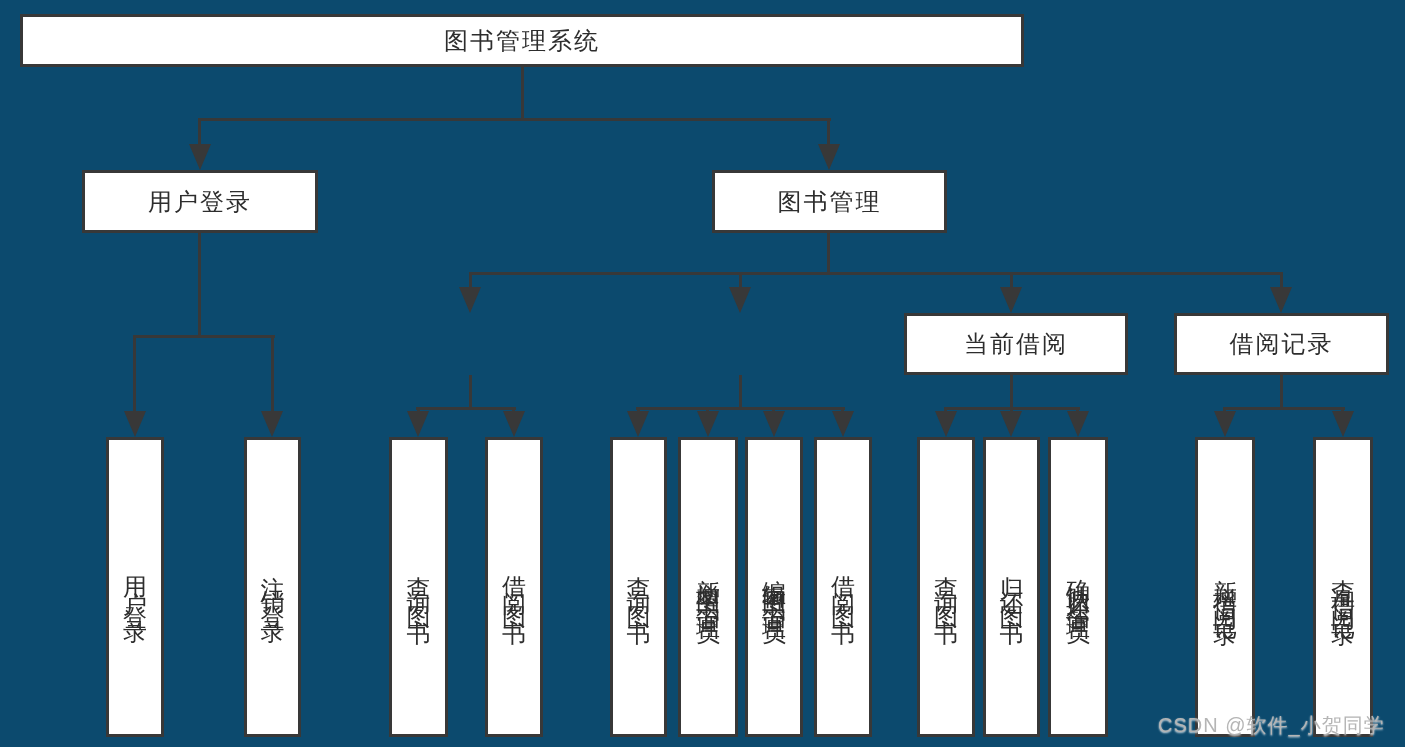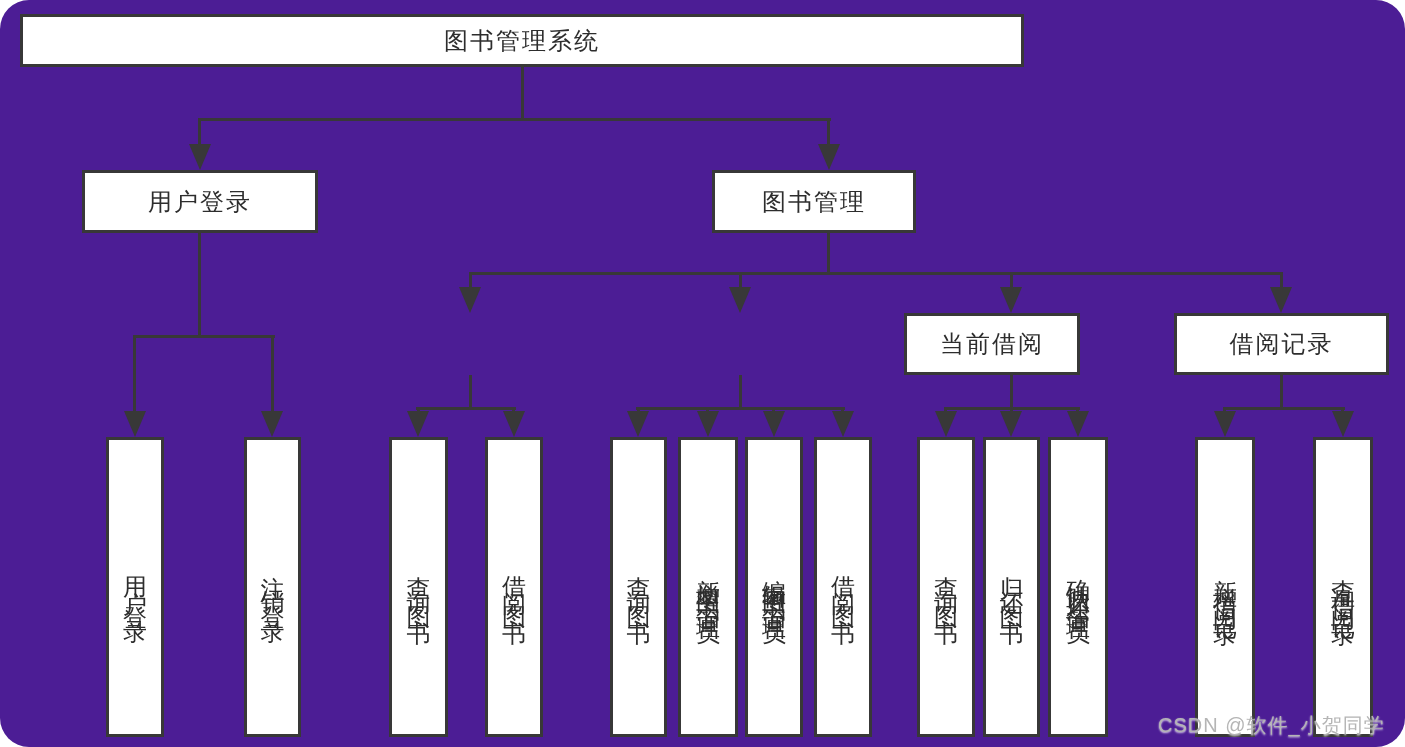--- a/index.html
+++ b/index.html
@@ -1,19 +1,18 @@
 <!DOCTYPE html>
 <html><head>
 <meta charset="utf-8">
 <style>
   html,body{margin:0;padding:0;background:#ffffff;}
   .canvas{
-    position:relative;width:1405px;height:747px;background:#4c1d95;overflow:hidden;
+    position:relative;width:1405px;height:747px;background:#0c4a6e;overflow:hidden;
     font-family:"Liberation Sans","DejaVu Sans",sans-serif;
-    border-radius:29px;
   }
   .node{
     position:absolute;box-sizing:border-box;border:3px solid #383838;background:#ffffff;
     display:flex;align-items:center;justify-content:center;
   }
   .hlbl{font-size:24px;color:#2d2d2d;letter-spacing:2px;white-space:nowrap;}
   .vlbl{
     writing-mode:vertical-rl;text-orientation:mixed;
     font-size:24px;color:#2d2d2d;line-height:1;white-space:nowrap;
   }
@@ -95,25 +94,25 @@
   <div class="line" style="left:1341px;top:407px;width:3px;height:6px"></div>
   <div class="arrow" style="left:1332px;top:411px"></div>
 
   <div class="node" style="left:20px;top:14px;width:1004px;height:53px">
     <span class="hlbl">图书管理系统</span>
   </div>
 
   <div class="node" style="left:82px;top:170px;width:236px;height:63px">
     <span class="hlbl">用户登录</span>
   </div>
-  <div class="node" style="left:712px;top:170px;width:204px;height:63px">
+  <div class="node" style="left:712px;top:170px;width:235px;height:63px">
     <span class="hlbl">图书管理</span>
   </div>
 
-  <div class="node" style="left:904px;top:313px;width:176px;height:62px">
+  <div class="node" style="left:904px;top:313px;width:224px;height:62px">
     <span class="hlbl">当前借阅</span>
   </div>
   <div class="node" style="left:1174px;top:313px;width:215px;height:62px">
     <span class="hlbl">借阅记录</span>
   </div>
 
   <div class="node" style="left:106px;top:437px;width:58px;height:300px">
     <span class="vlbl v4">用户登录</span>
   </div>
   <div class="node" style="left:244px;top:437px;width:57px;height:300px">

